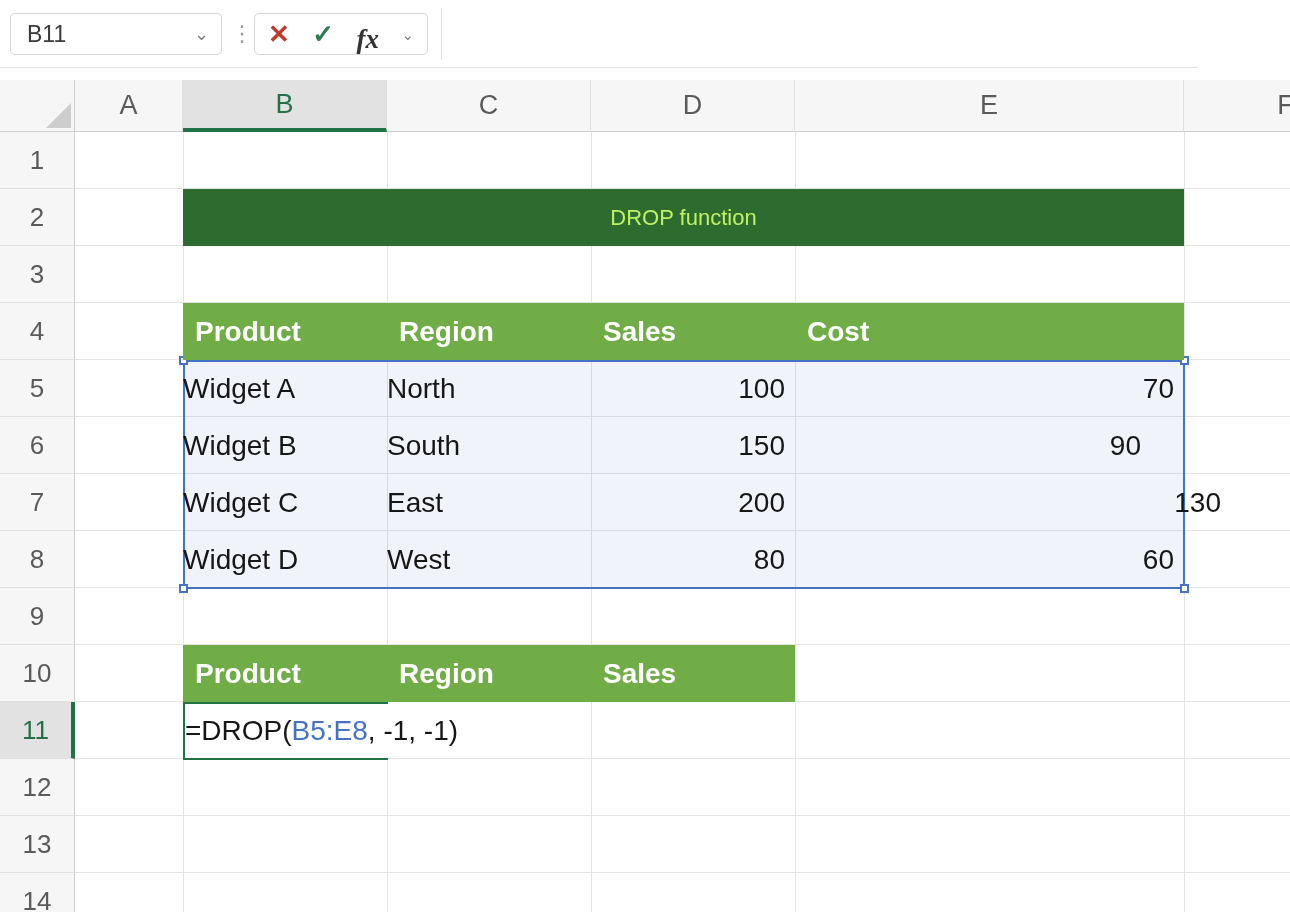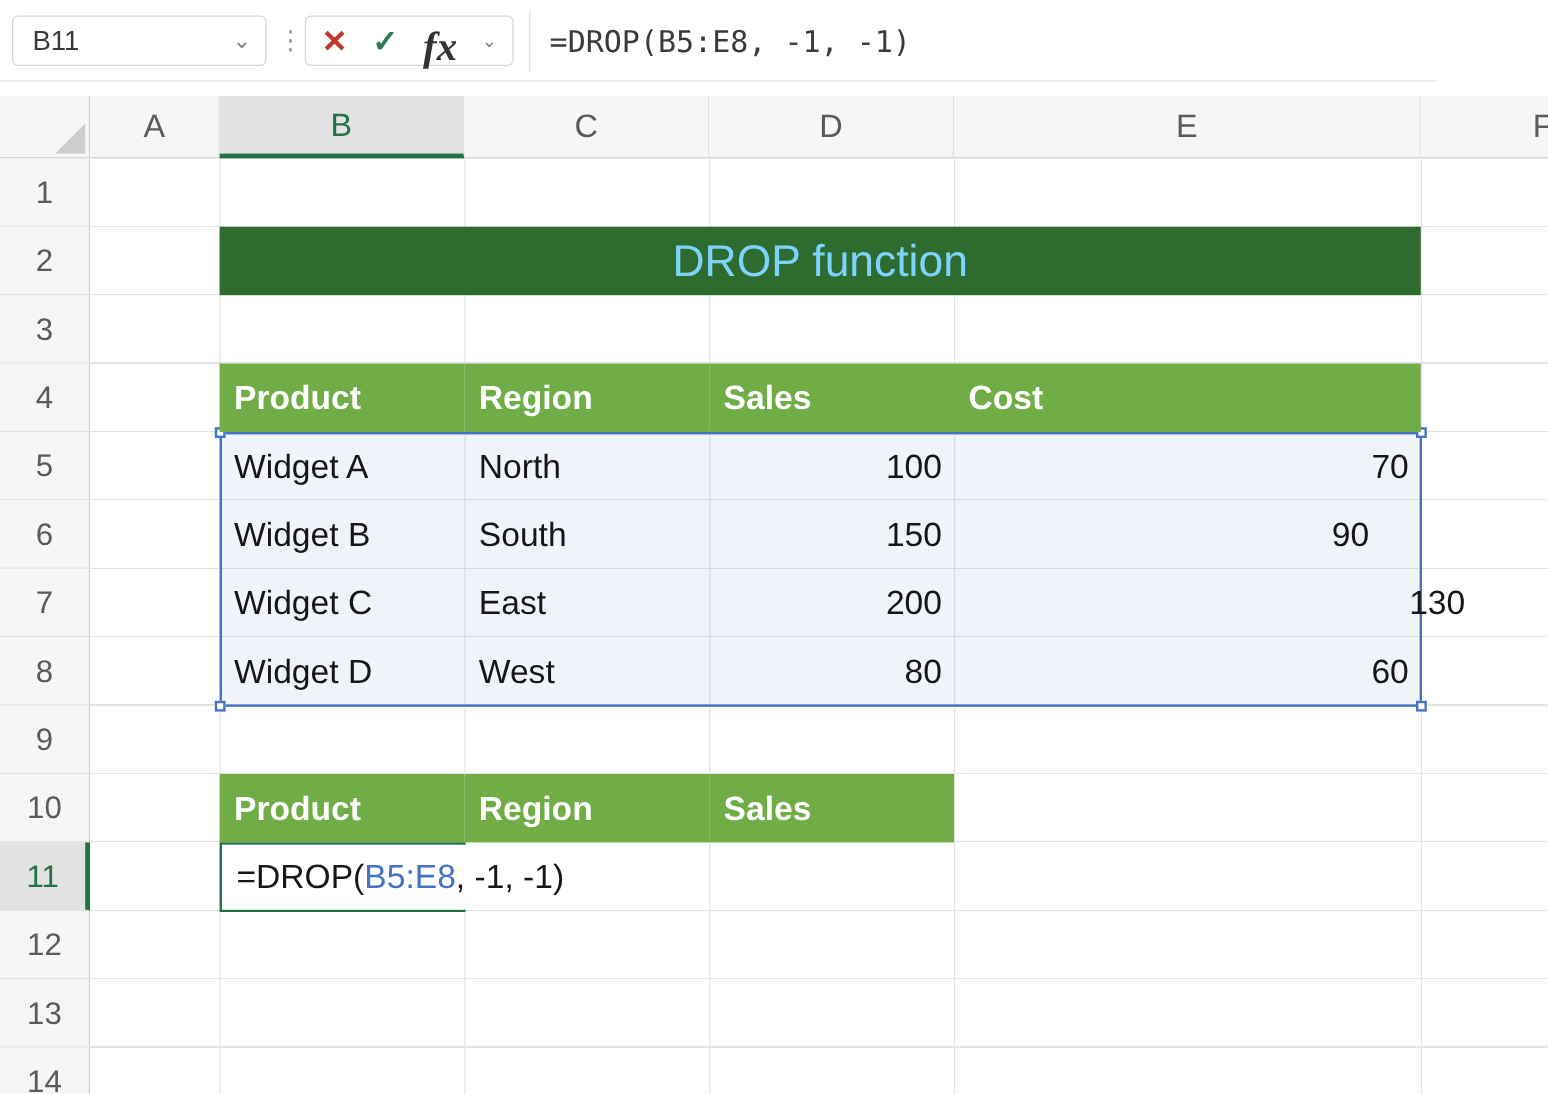--- a/index.html
+++ b/index.html
@@ -8,43 +8,43 @@
 
   
   .toolbar { position:absolute; left:0; top:0; width:1198px; height:68px; background:#fff; border-bottom:1px solid #e3e3e3; z-index:10; }
   .name-box { position:absolute; left:10px; top:13px; width:212px; height:42px; background:#fff; border:1px solid #d6d6d6; border-radius:5px; display:flex; align-items:center; }
   .name-box-text { margin-left:16px; font-size:23px; color:#3a3a3a; flex:1; }
   .chev { color:#7a7a7a; font-size:18px; margin-right:12px; line-height:1; }
   .dots { position:absolute; left:231px; top:0; height:68px; display:flex; align-items:center; color:#9a9a9a; font-size:22px; }
   .fn-group { position:absolute; left:254px; top:13px; width:174px; height:42px; border:1px solid #d6d6d6; border-radius:5px; background:#fff; display:flex; align-items:center; justify-content:space-between; padding:0 13px; }
   .btn-cancel { color:#c0392b; font-size:26px; font-weight:600; }
   .btn-enter  { color:#2f7d4f; font-size:26px; font-weight:600; }
-  .btn-fx { font-family:"Liberation Serif",serif; font-style:italic; font-weight:600; font-size:34px; color:#333;margin-top:11px; }
+  .btn-fx { font-family:"Liberation Serif",serif; font-style:italic; font-weight:600; font-size:27px; color:#333;margin-top:11px; }
   .chev.small { font-size:15px; margin:0; }
   .vdiv { position:absolute; left:441px; top:8px; width:1px; height:52px; background:#e2e2e2; }
   .formula-input { position:absolute; left:458px; top:0; right:0; height:68px; display:flex; align-items:center; font-family:"DejaVu Sans Mono",monospace; font-size:25px; color:#3a3a3a; white-space:pre; }
 
   
   .corner { position:absolute; left:0; top:80px; width:75px; height:52px; background:#f6f6f6; border-right:1px solid #cfcfcf; border-bottom:1px solid #cfcfcf; z-index:6; }
   .tri { position:absolute; right:3px; bottom:3px; width:0; height:0; border-left:25px solid transparent; border-bottom:25px solid #cdcdcd; }
   .colhdr { position:absolute; top:80px; height:52px; background:#f6f6f6; border-right:1px solid #e0e0e0; border-bottom:1px solid #cfcfcf; display:flex; align-items:center; justify-content:center; font-size:27px; color:#5a5a5a; z-index:6; }
   .colhdr.sel { background:#e2e2e2; color:#217346; border-bottom:4px solid #217346; }
   .rowhdr { position:absolute; left:0; width:75px; height:57px; background:#f6f6f6; border-right:1px solid #cfcfcf; border-bottom:1px solid #e0e0e0; display:flex; align-items:center; justify-content:center; font-size:26px; color:#5a5a5a; z-index:6; }
   .rowhdr.sel { background:#e2e2e2; color:#217346; border-right:4px solid #217346; }
 
   
   .sheet { position:absolute; left:75px; top:132px; width:1215px; height:780px; background:#fff;
            background-image:repeating-linear-gradient(to bottom, transparent 0 56px, #e4e4e4 56px 57px); z-index:1; }
   .vline { position:absolute; top:0; width:1px; height:780px; background:#e4e4e4; }
 
   
-  .banner { position:absolute; left:183px; top:189px; width:1001px; height:57px; background:#2d6b2f; color:#7dd3fc; font-size:37px; font-weight:500; display:flex; align-items:center; justify-content:center; z-index:3; }
+  .banner { position:absolute; left:183px; top:189px; width:1001px; height:57px; background:#2d6b2f; color:#bef264; font-size:22px; font-weight:500; display:flex; align-items:center; justify-content:center; z-index:3; }
   .ghead { position:absolute; height:57px; background:#70ad47; color:#fff; font-weight:700; font-size:28px; display:flex; align-items:center; padding-left:12px; z-index:3; }
   .cell { position:absolute; height:57px; display:flex; align-items:center; font-size:28px; color:#161616; white-space:nowrap; z-index:3; }
-  .cell.l { padding-left:12px; }
+  .cell.l { }
   .cell.r { justify-content:flex-end; padding-right:10px; }
   .range-sel { position:absolute; left:183px; top:360px; width:1002px; height:229px; background:rgba(68,114,196,0.08); border:2px solid #4472c4; pointer-events:none; z-index:2; }
   .handle { position:absolute; width:9px; height:9px; background:#fff; border:2px solid #4472c4; }
   .active-border { position:absolute; left:183px; top:702px; width:205px; height:58px; border:2px solid #217346; z-index:4; pointer-events:none; }
   .edit { background:#fff; z-index:5;text-align:right; }
   .f-blue { color:#4472c4; }
 </style>
 </head>
 <body>
 
@@ -54,23 +54,20 @@
     <span class="chev">⌄</span>
   </div>
   <span class="dots">⋮</span>
   <div class="fn-group">
     <span class="btn-cancel">✕</span>
     <span class="btn-enter">✓</span>
     <span class="btn-fx">fx</span>
     <span class="chev small">⌄</span>
   </div>
   <div class="vdiv"></div>
-  <div class="formula-input">
-    <span>=DROP(B5:E8, -1, -1)</span>
-  </div>
 </div>
 
 <div class="corner">
   <div class="tri"></div>
 </div>
 <div class="colhdr" style="left:75px;width:108px">A</div>
 <div class="colhdr sel" style="left:183px;width:204px">B</div>
 <div class="colhdr" style="left:387px;width:204px">C</div>
 <div class="colhdr" style="left:591px;width:204px">D</div>
 <div class="colhdr" style="left:795px;width:389px">E</div>

